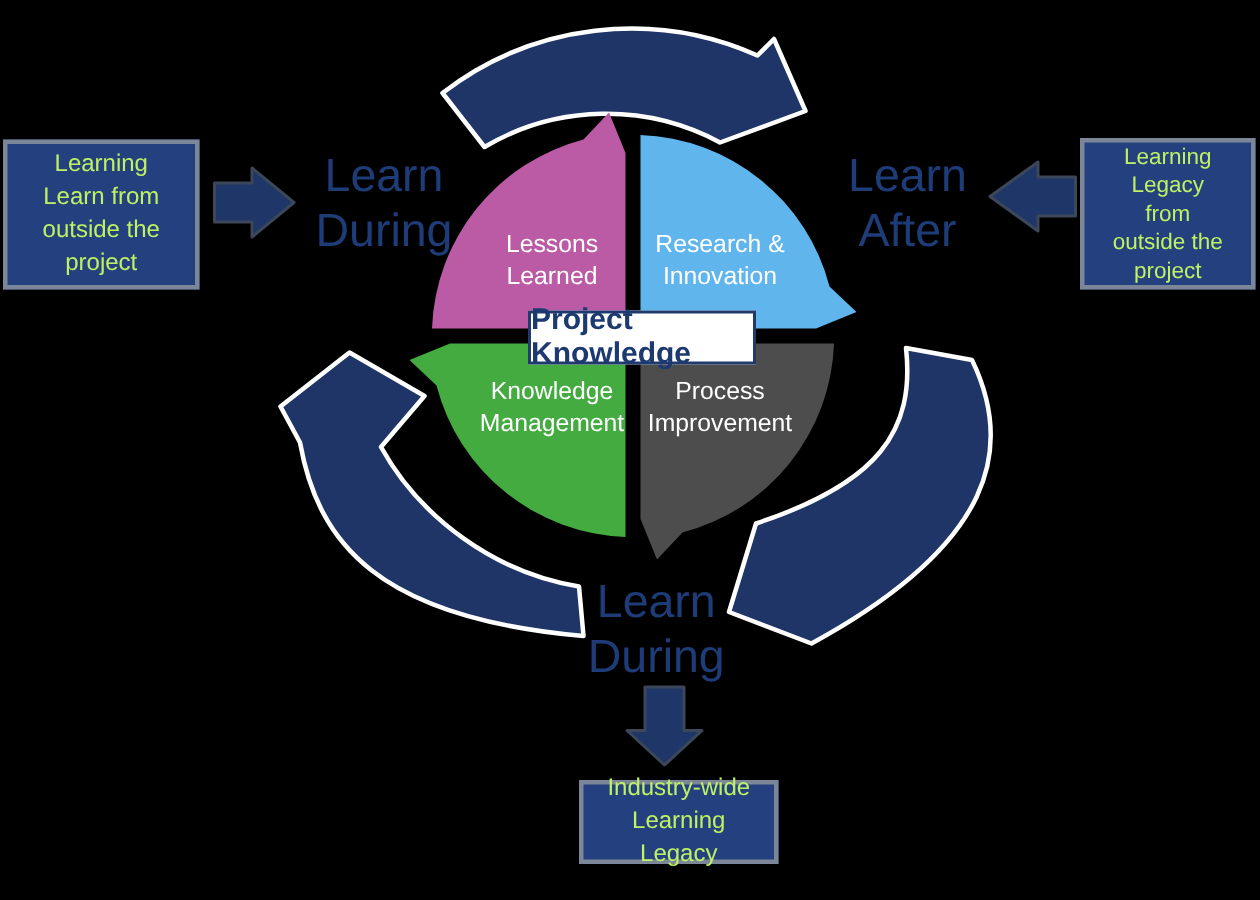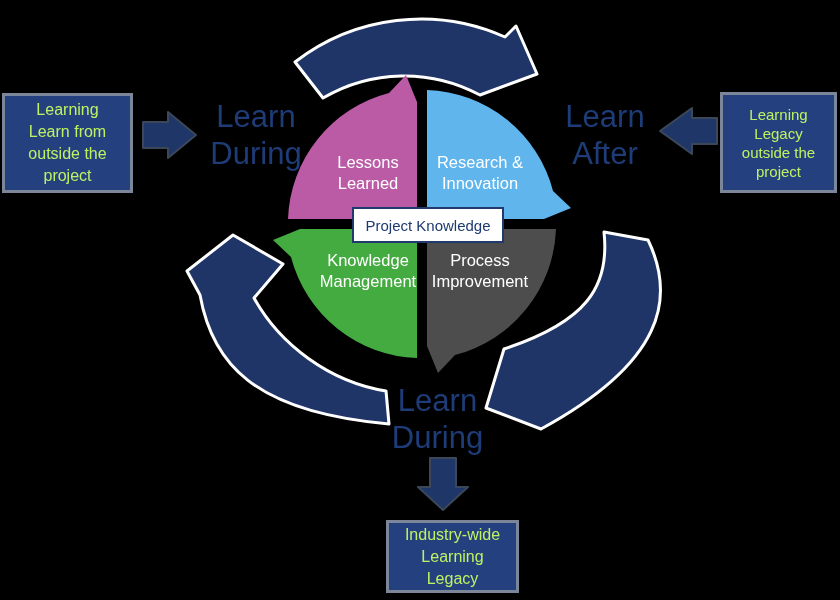--- a/index.html
+++ b/index.html
@@ -18,26 +18,26 @@
     font-size:31px;line-height:37px;color:#1e3c78;
   }
   .legacy-box{
     position:absolute;background:#24407e;border:3px solid #7b8698;
     color:#bef264;text-align:center;display:flex;flex-direction:column;
     justify-content:center;box-sizing:border-box;
   }
   .legacy-box .line{display:block;}
   #left-box{left:2px;top:93px;width:131px;height:100px;font-size:16px;line-height:22px;}
   #right-box{left:720px;top:92px;width:117px;height:101px;font-size:15px;line-height:19px;}
-  #bottom-box{left:386px;top:520px;width:133px;height:73px;font-size:16px;line-height:22px;}
+  #bottom-box{left:386px;top:520px;width:133px;height:56px;font-size:16px;line-height:22px;}
   #center-box{
     position:absolute;left:352px;top:207px;width:152px;height:36px;
     background:#ffffff;border:2px solid #203a6e;box-sizing:border-box;
     display:flex;align-items:center;justify-content:center;
-    color:#1d3a70;font-weight:400;font-size:15px;
+    color:#1d3a70;font-weight:700;font-size:20px;
   }
   #learn-before{left:194px;top:98px;width:124px;}
   #learn-during{left:540px;top:98px;width:130px;}
   #learn-after{left:375px;top:382px;width:125px;}
 </style>
 </head>
 <body>
 
 <svg width="840" height="600" viewBox="0 0 840 600">
   <defs>
@@ -82,20 +82,21 @@
 
 <div class="legacy-box" id="left-box">
   <span class="line">Learning</span>
   <span class="line">Learn from</span>
   <span class="line">outside the</span>
   <span class="line">project</span>
 </div>
 <div class="legacy-box" id="right-box">
   <span class="line">Learning</span>
   <span class="line">Legacy</span>
+  <span class="line">from</span>
   <span class="line">outside the</span>
   <span class="line">project</span>
 </div>
 <div class="legacy-box" id="bottom-box">
   <span class="line">Industry-wide</span>
   <span class="line">Learning</span>
   <span class="line">Legacy</span>
 </div>
 
 <div id="center-box">

